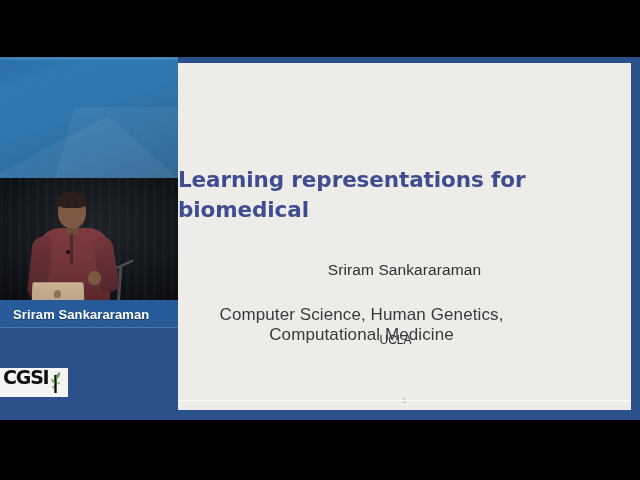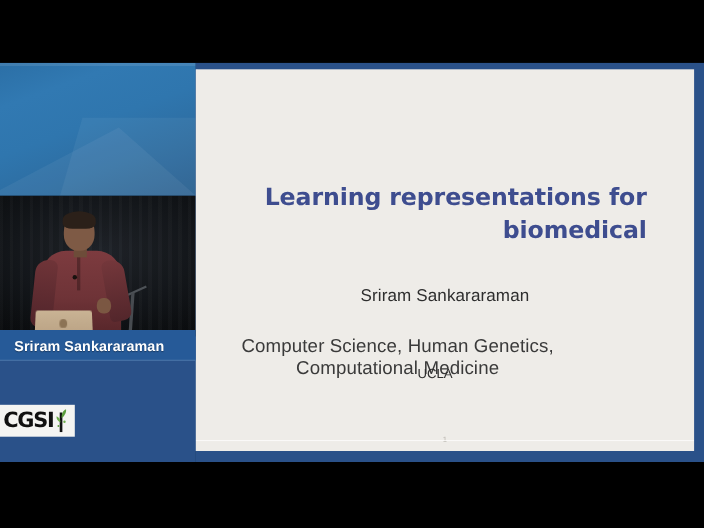--- a/index.html
+++ b/index.html
@@ -160,21 +160,21 @@
   }
   
   #logo-block{
     position:absolute;left:0;top:249px;width:178px;height:114px;
     background:#2a5189;
   }
   #cgsi-logo{
     position:absolute;left:0;top:62px;
     width:68px;height:29px;
     background:#f4f4f2;
-    display:flex;align-items:center;
+    display:flex;
     overflow:hidden;
   }
   #cgsi-logo .lg-text{
     font-family:"DejaVu Sans", sans-serif;
     font-weight:bold;
     font-size:19px;
     color:#101010;
     letter-spacing:-1.2px;
     padding-left:3px;
     line-height:1;
@@ -198,21 +198,21 @@
     overflow:hidden;
   }
   #slide-rim{
     position:absolute;left:0;top:6px;width:2px;height:347px;
     background:#4d80bd;opacity:0.75;
   }
 
   .slide-title{
     position:absolute;
     left:0;top:102px;width:410px;
-    text-align:right;
+    text-align:left;
     color:#3e4d8f;
     font-family:"DejaVu Sans", sans-serif;
     font-size:21.5px;
     font-weight:600;
     line-height:1.38;
     letter-spacing:-0.1px;
   }
   .slide-author{
     position:absolute;left:0;top:198px;width:453px;
     text-align:center;

